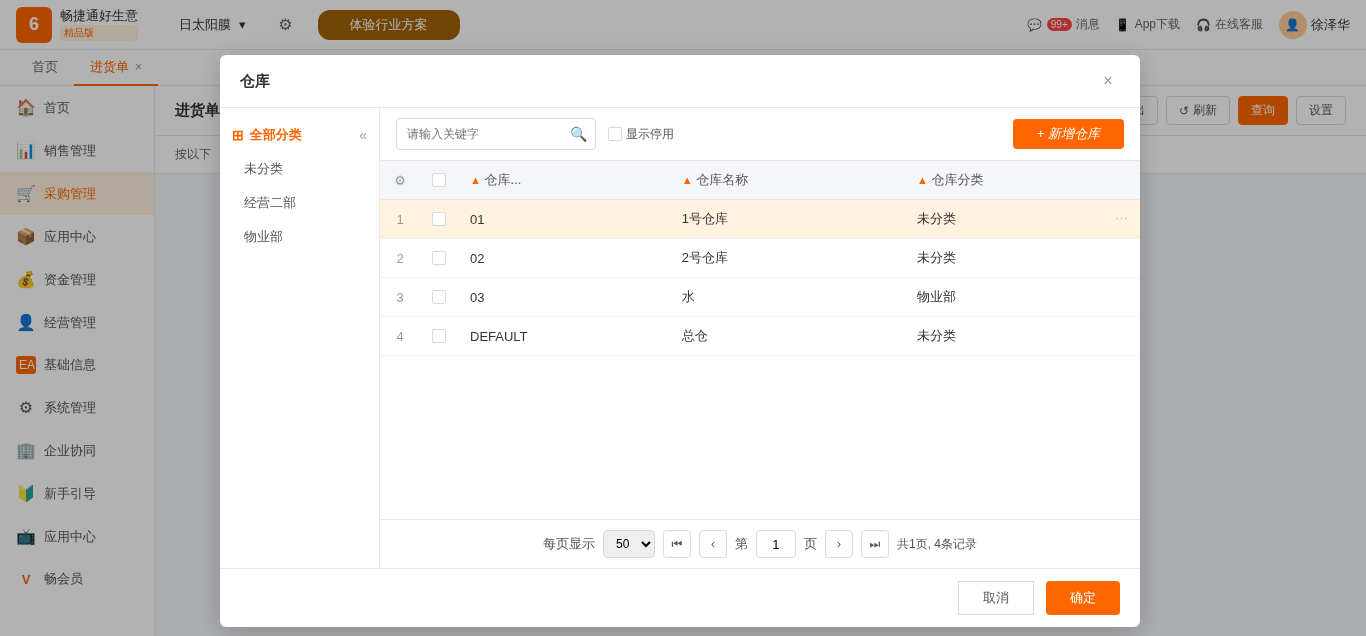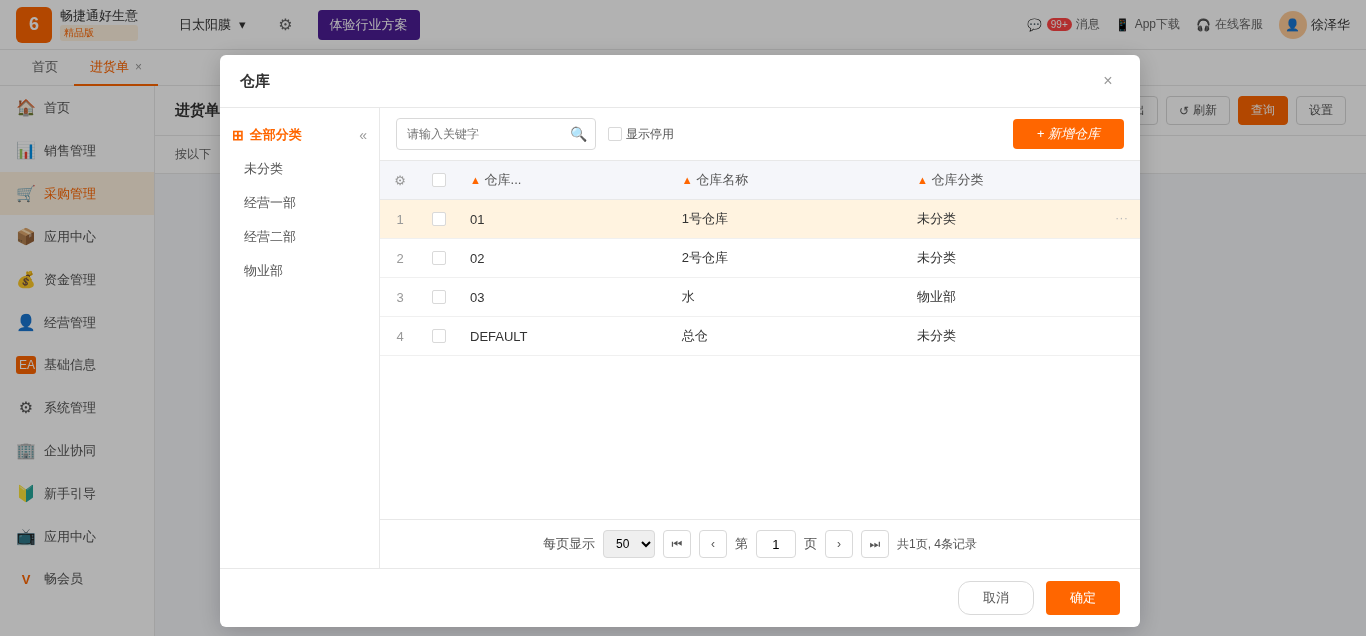--- a/index.html
+++ b/index.html
@@ -66,24 +66,24 @@
       width: 32px;
       height: 32px;
       display: flex;
       align-items: center;
       justify-content: center;
       cursor: pointer;
       color: #666;
       font-size: 16px;
     }
     .trial-btn {
-      background: #4c1d95;
+      background: #a16207;
       color: #fff;
-      padding: 6px 12px;
-      border-radius: 4px;
+      padding: 6px 32px;
+      border-radius: 12px;
       font-size: 13px;
       cursor: pointer;
       border: none;
     }
     .header-right {
       display: flex;
       align-items: center;
       gap: 16px;
     }
     .msg-area {
@@ -465,21 +465,21 @@
       border-top: 1px solid #e8e8e8;
       padding: 12px 20px;
       display: flex;
       justify-content: flex-end;
       gap: 12px;
     }
     .btn-cancel {
       padding: 7px 24px;
       border: 1px solid #d9d9d9;
       background: #fff;
-      border-radius: 12px;
+      border-radius: 0;
       font-size: 13px;
       cursor: pointer;
       color: #555;
     }
     .btn-confirm {
       padding: 7px 24px;
       background: #ff6600;
       color: #fff;
       border: none;
       border-radius: 4px;
@@ -638,23 +638,20 @@
     <div class="cat-sidebar">
       <div class="cat-header">
         <div class="cat-all">
           <span class="cat-all-icon">⊞</span>
           <span>全部分类</span>
         </div>
         <span class="cat-collapse">«</span>
       </div>
       <div class="cat-item">
         <span>未分类</span>
-      </div>
-      <div class="cat-item">
-        <span>经营一部</span>
       </div>
       <div class="cat-item">
         <span>经营二部</span>
       </div>
       <div class="cat-item">
         <span>物业部</span>
       </div>
     </div>
 
     <div class="table-area">

